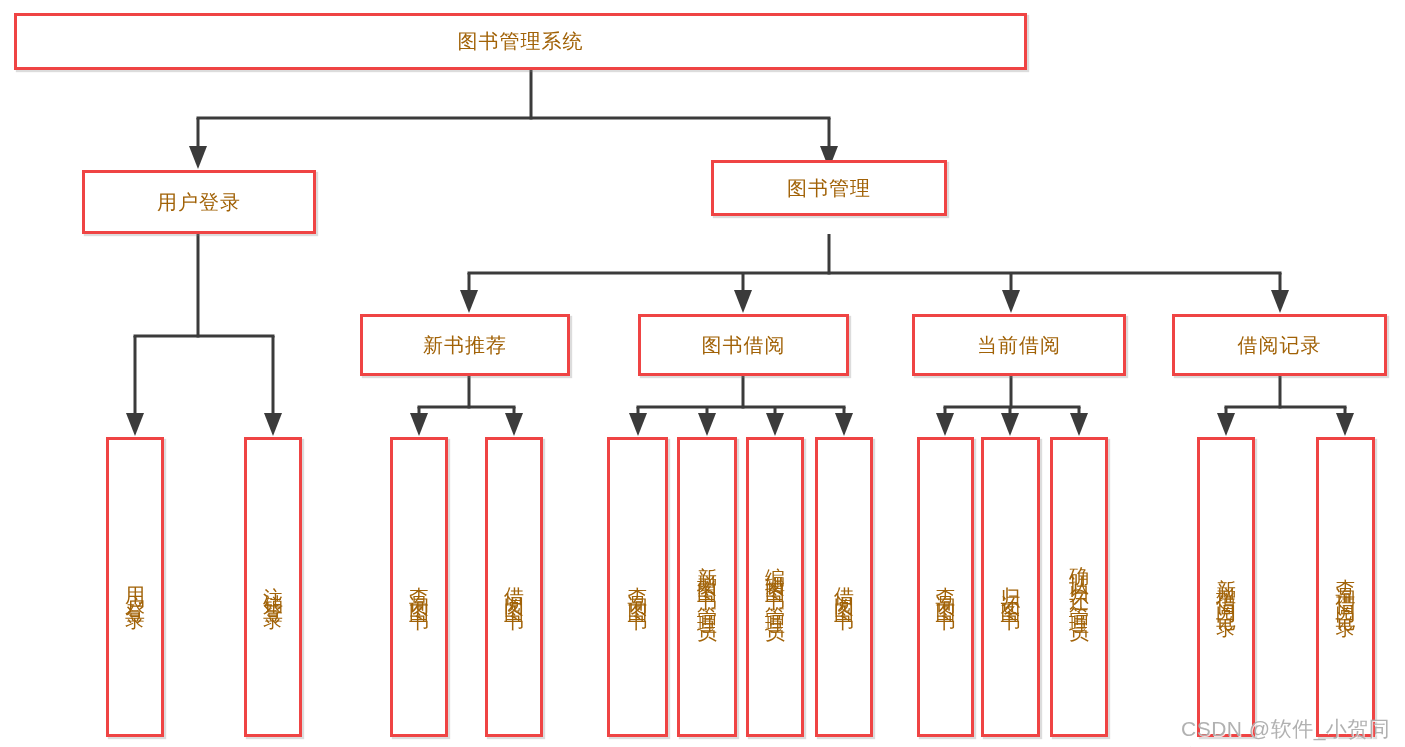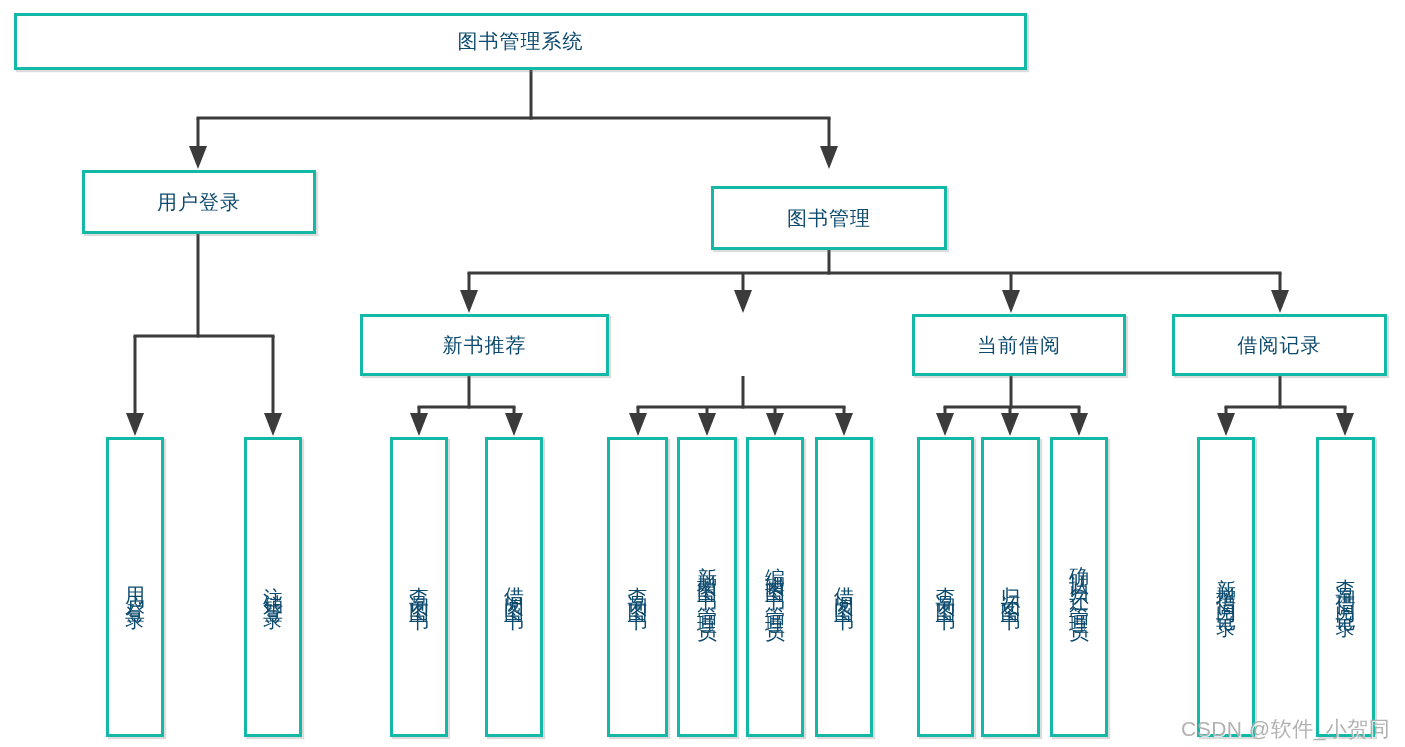--- a/index.html
+++ b/index.html
@@ -3,21 +3,21 @@
 <meta charset="utf-8">
 <style>
   html,body { margin:0; padding:0; background:#ffffff; }
   .canvas {
     position:relative; width:1405px; height:747px; background:#ffffff;
     font-family:"Liberation Sans","DejaVu Sans",sans-serif; overflow:hidden;
   }
   #connectors { position:absolute; left:0; top:0; z-index:1; }
   .node {
     position:absolute; box-sizing:border-box; z-index:2;
-    border:3px solid #14b8a6; background:#ffffff; color:#0c4a6e;
+    border:3px solid #ef4444; background:#ffffff; color:#a16207;
     display:flex; align-items:center; justify-content:center;
     box-shadow:2px 2px 1px rgba(130,130,130,0.28);
   }
   .h-node { font-size:20px; letter-spacing:1px; }
   .v-node .v-text {
     writing-mode:vertical-rl; text-orientation:mixed;
     font-size:20px; letter-spacing:8px; line-height:1.05; white-space:nowrap;
   }
   .watermark {
     position:absolute; left:1181px; top:715px; z-index:3;
@@ -85,26 +85,29 @@
       <polygon points="1336,413 1354,413 1345,436" fill="#3b3b3b"></polygon>
     </svg>
 
   <div class="node h-node" style="left:14px; top:13px; width:1013px; height:57px;">
     <span>图书管理系统</span>
   </div>
 
   <div class="node h-node" style="left:82px; top:170px; width:234px; height:64px;">
     <span>用户登录</span>
   </div>
-  <div class="node h-node" style="left:711px; top:186px; width:236px; height:64px;text-align:center;">
+  <div class="node h-node" style="left:711px; top:160px; width:236px; height:56px;text-align:center;">
     <span>图书管理</span>
   </div>
 
-  <div class="node h-node" style="left:360px; top:314px; width:249px; height:62px;">
+  <div class="node h-node" style="left:360px; top:314px; width:210px; height:62px;">
     <span>新书推荐</span>
+  </div>
+  <div class="node h-node" style="left:638px; top:314px; width:211px; height:62px;">
+    <span>图书借阅</span>
   </div>
   <div class="node h-node" style="left:904px; top:314px; width:214px; height:62px;margin-left:8px;">
     <span>当前借阅</span>
   </div>
   <div class="node h-node" style="left:1172px; top:314px; width:215px; height:62px;">
     <span>借阅记录</span>
   </div>
 
   <div class="node v-node" style="left:106px; top:437px; width:58px; height:300px;">
     <span class="v-text">用户登录</span>

